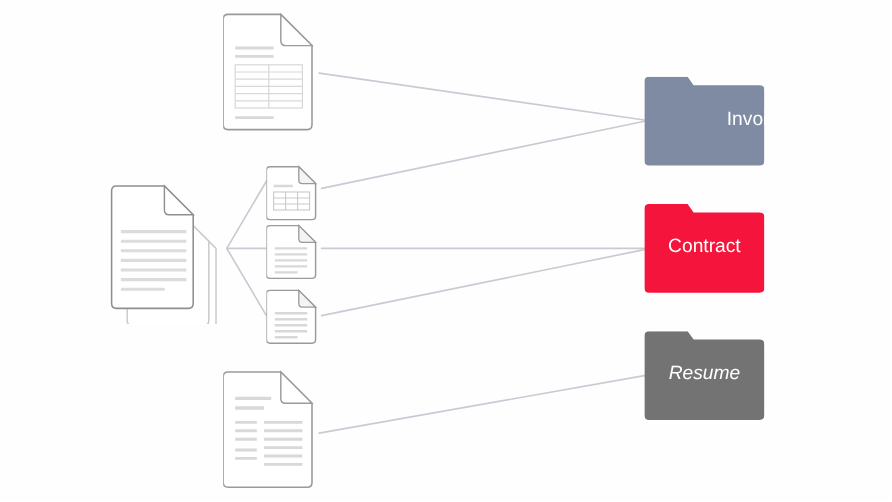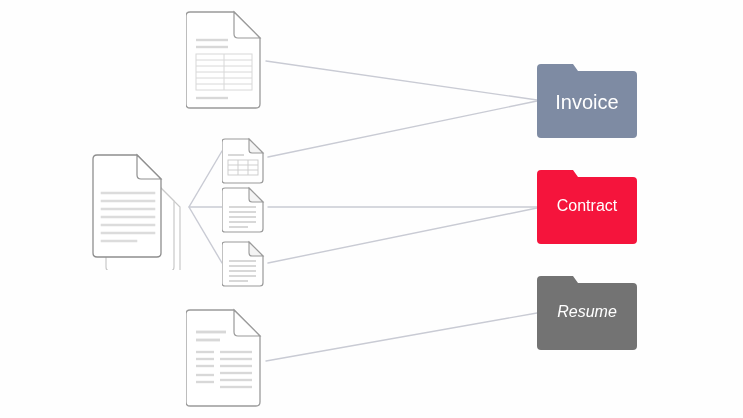--- a/index.html
+++ b/index.html
@@ -175,21 +175,21 @@
         <line x1="34" y1="72" x2="66" y2="72"></line>
         <line x1="34" y1="79" x2="66" y2="79"></line>
       </g>
     </svg>
   </div>
 
   <div class="folder" style="left:537px; top:64px; width:100px; height:76px;">
     <svg width="100" height="76" viewBox="0 0 100 76" xmlns="http://www.w3.org/2000/svg">
       <path id="fi-shape" d="M 4 0 L 36 0 L 41 7 L 96 7 Q 100 7 100 11 L 100 70 Q 100 74 96 74 L 4 74 Q 0 74 0 70 L 0 4 Q 0 0 4 0 Z" fill="#7e8ba3"></path>
     </svg>
-    <div class="folder-label" style="top:27px; font-size:20px;">Invoice</div>
+    <div class="folder-label" style="top:27px; font-size:16px;margin-left:44px;">Invoice</div>
   </div>
 
   <div class="folder" style="left:537px; top:170px; width:100px; height:76px;text-decoration:underline;">
     <svg width="100" height="76" viewBox="0 0 100 76" xmlns="http://www.w3.org/2000/svg">
       <path id="fc-shape" d="M 4 0 L 36 0 L 41 7 L 96 7 Q 100 7 100 11 L 100 70 Q 100 74 96 74 L 4 74 Q 0 74 0 70 L 0 4 Q 0 0 4 0 Z" fill="#f5143c"></path>
     </svg>
     <div class="folder-label" style="top:27px; font-size:16px;">Contract</div>
   </div>
 
   <div class="folder" style="left:537px; top:276px; width:100px; height:76px;font-style:italic;">

